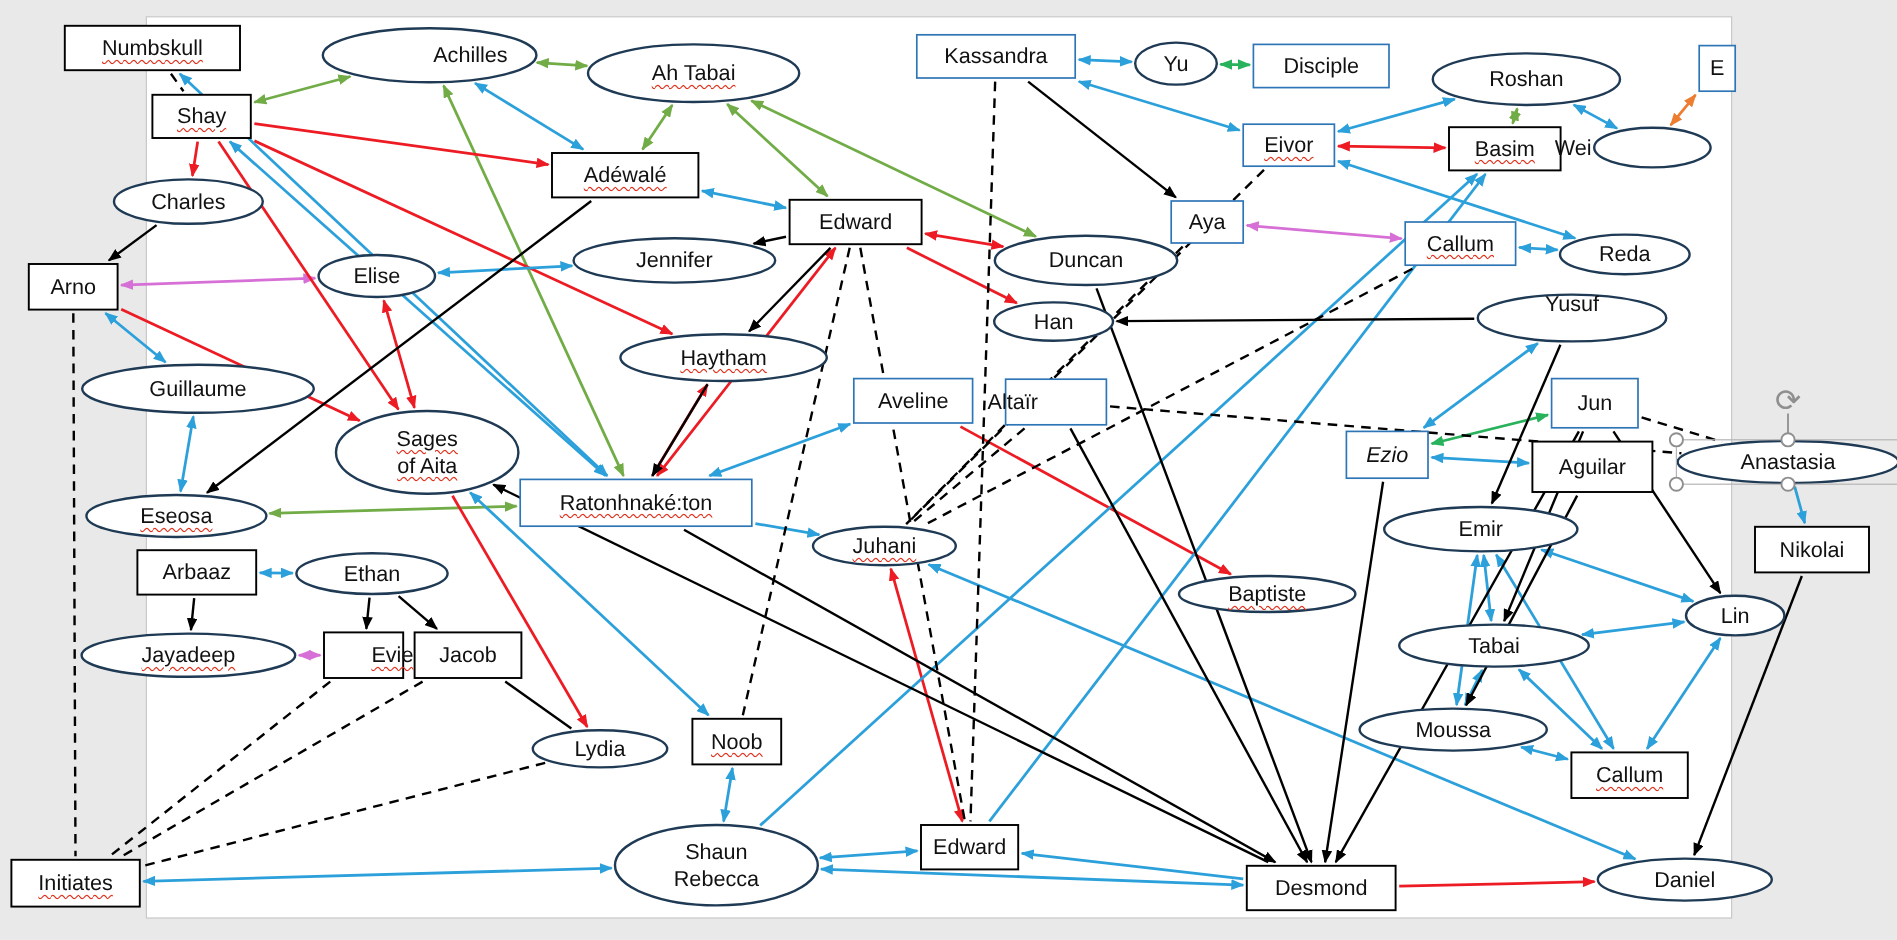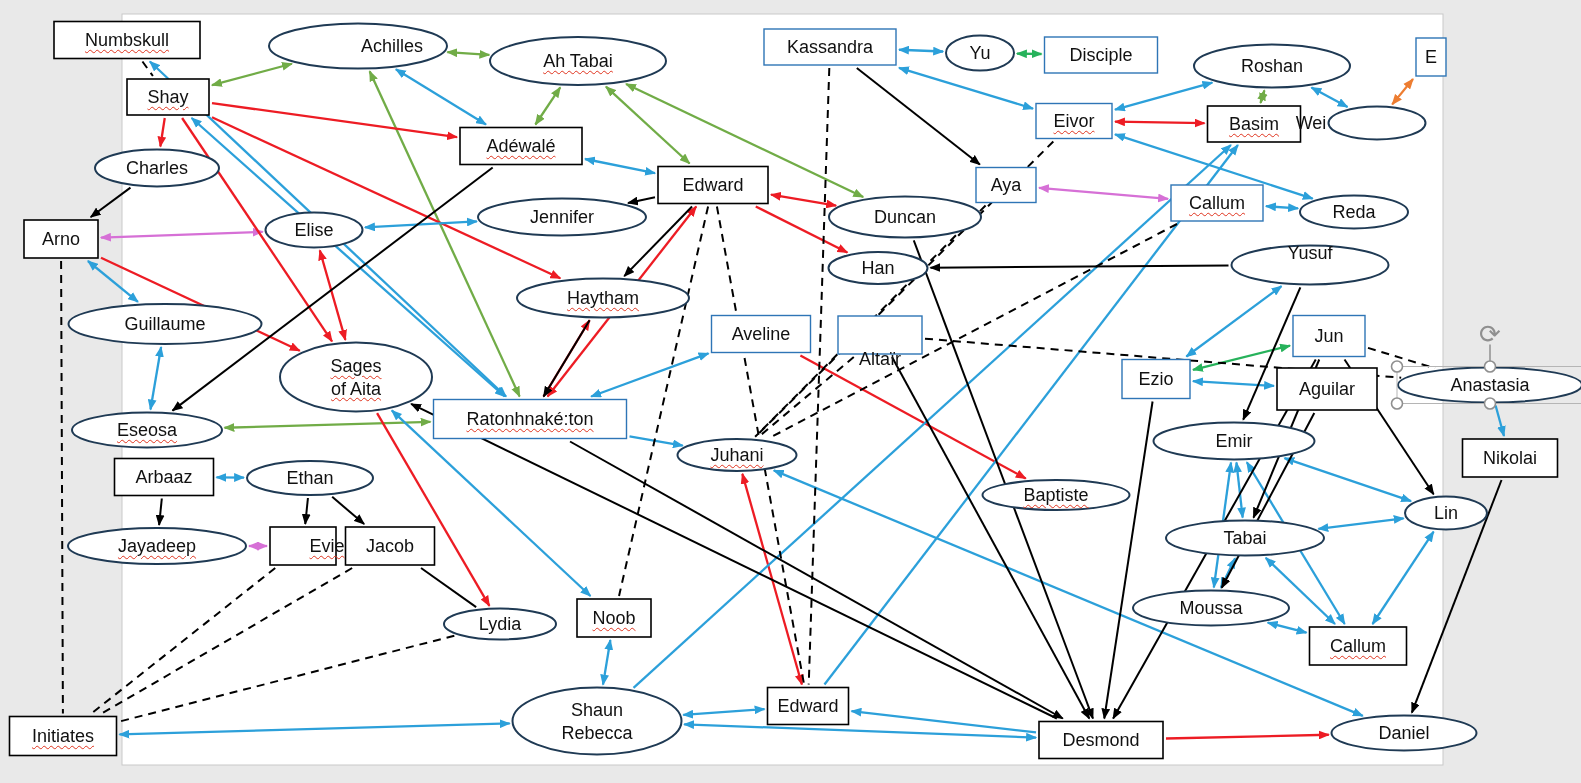--- a/index.html
+++ b/index.html
@@ -252,22 +252,22 @@
       <div class="node-label" style="left: 61px; top: 239px;">Arno</div>
       <div class="node-label" style="left: 314px; top: 230px;">Elise</div>
       <div class="node-label" style="left: 562px; top: 217px;">Jennifer</div>
       <div class="node-label" style="left: 905px; top: 217px;">Duncan</div>
       <div class="node-label" style="left: 878px; top: 268px;">Han</div>
       <div class="node-label misspell" style="left: 603px; top: 298px;">Haytham</div>
       <div class="node-label" style="left: 1310px; top: 253px;">Yusuf</div>
       <div class="node-label" style="left: 165px; top: 324px;">Guillaume</div>
       <div class="node-label" style="left: 1329px; top: 336px;">Jun</div>
       <div class="node-label" style="left: 761px; top: 334px;">Aveline</div>
-      <div class="node-label" style="left: 880px; top: 335px; margin-top: 24px;">Altaïr</div>
-      <div class="node-label" style="left: 1156px; top: 379px;">Ezio</div>
+      <div class="node-label" style="left: 844px; top: 335px;">Altaïr</div>
+      <div class="node-label" style="left: 1156px; top: 379px; font-style: italic;">Ezio</div>
       <div class="node-label" style="left: 1327px; top: 389px;">Aguilar</div>
       <div class="node-label" style="left: 1490px; top: 385px;">Anastasia</div>
       <div class="node-label misspell" style="left: 356px; top: 377px;">Sages
 of Aita</div>
       <div class="node-label misspell" style="left: 530px; top: 419px;">Ratonhnaké:ton</div>
       <div class="node-label misspell" style="left: 147px; top: 430px;">Eseosa</div>
       <div class="node-label misspell" style="left: 737px; top: 455px;">Juhani</div>
       <div class="node-label" style="left: 164px; top: 477px;">Arbaaz</div>
       <div class="node-label" style="left: 310px; top: 478px;">Ethan</div>
       <div class="node-label" style="left: 1510px; top: 458px;">Nikolai</div>

